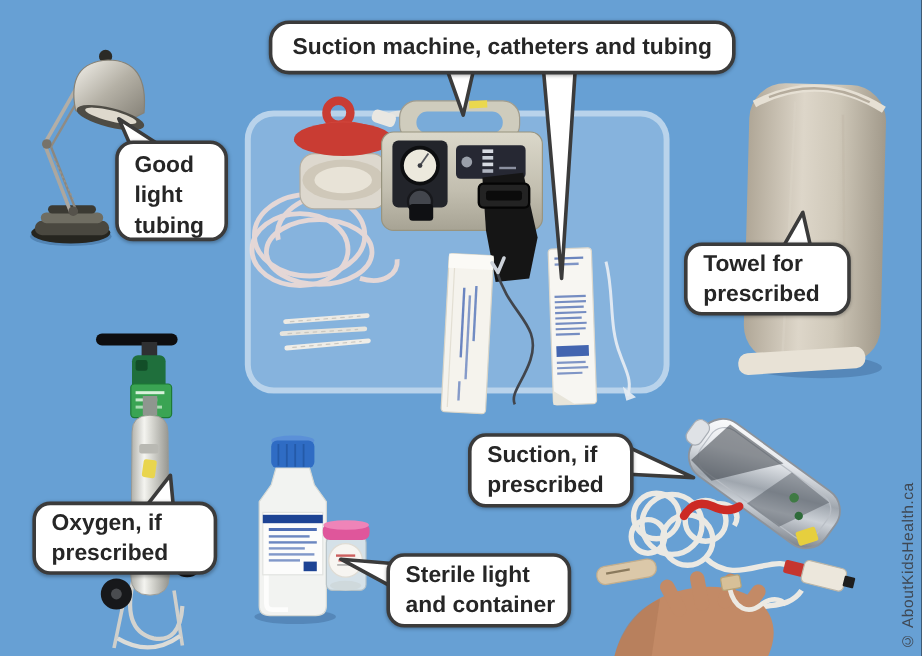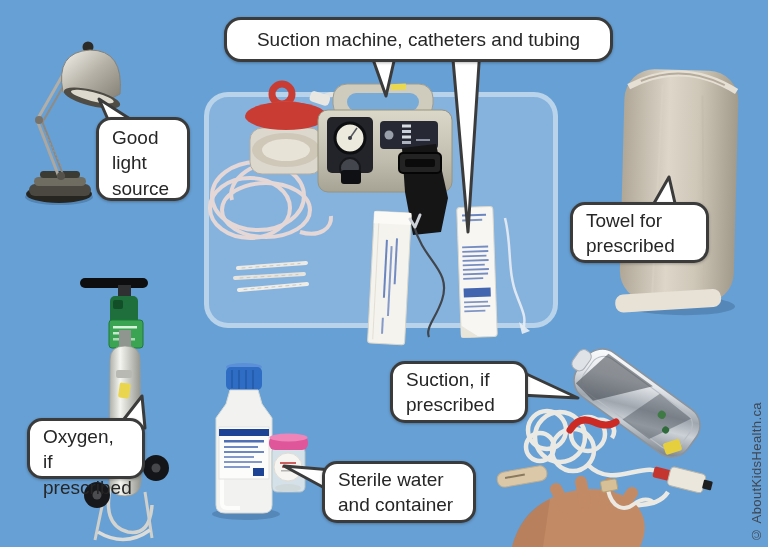--- a/index.html
+++ b/index.html
@@ -11,28 +11,28 @@
   .panel{
     position:absolute;left:204px;top:92px;width:354px;height:236px;
     border:5px solid var(--c-panel_border,rgba(255,255,255,.42));
     background:var(--c-panel_fill,rgba(205,226,243,.30));
     border-radius:24px;box-sizing:border-box;z-index:5;
   }
   svg.art{position:absolute;left:0;top:0;z-index:10;}
   .callout{
     position:absolute;background:var(--c-label_fill,#fff);
     border:3px solid var(--c-label_border,#3b3b3b);border-radius:15px;
-    color:var(--c-label_text,#262626);font-weight:normal;font-size:19px;
+    color:var(--c-label_text,#262626);font-weight:bold;font-size:19px;
     line-height:1.33;white-space:pre-line;box-sizing:border-box;
     box-shadow:0 1px 3px rgba(0,0,0,.28);z-index:30;
   }
   .callout-suction{left:224px;top:17px;width:389px;height:45px;display:flex;align-items:center;justify-content:center;border-radius:17px;}
   .callout-light{left:96px;top:117px;width:94px;height:84px;padding:5px 0 0 13px;}
   .callout-towel{left:570px;top:202px;width:139px;height:61px;padding:3px 0 0 13px;}
-  .callout-oxygen{left:27px;top:418px;width:118px;height:61px;padding:3px 16px 0 13px;}
+  .callout-oxygen{left:27px;top:418px;width:154px;height:61px;padding:3px 16px 0 13px;}
   .callout-sterile{left:322px;top:461px;width:154px;height:62px;padding:3px 0 0 13px;}
   .callout-oximeter{left:390px;top:361px;width:138px;height:62px;padding:3px 0 0 13px;}
   .watermark{
     position:absolute;right:4px;bottom:5px;writing-mode:vertical-rl;
     transform:rotate(180deg);font-size:13px;letter-spacing:.4px;
     color:var(--c-watermark,#3f4854);z-index:30;
   }
 </style>
 </head>
 <body>
@@ -299,24 +299,24 @@
       <polygon points="649,212 677,212 669,177"></polygon>
       <polygon points="117,428 145,428 142,396"></polygon>
       <polygon points="332,470 332,492 284,466"></polygon>
       <polygon points="520,371 520,395 578,398"></polygon>
     </g>
   </svg>
 
   <div class="callout callout-suction">Suction machine, catheters and tubing</div>
   <div class="callout callout-light">Good
 light
-source</div>
+tubing</div>
   <div class="callout callout-towel">Towel for
 prescribed</div>
   <div class="callout callout-oxygen">Oxygen, if
 prescribed</div>
-  <div class="callout callout-sterile">Sterile water
+  <div class="callout callout-sterile">Sterile light
 and container</div>
   <div class="callout callout-oximeter">Suction, if
 prescribed</div>
 
   <div class="watermark">© AboutKidsHealth.ca</div>
 </div>
 
 </body></html>

